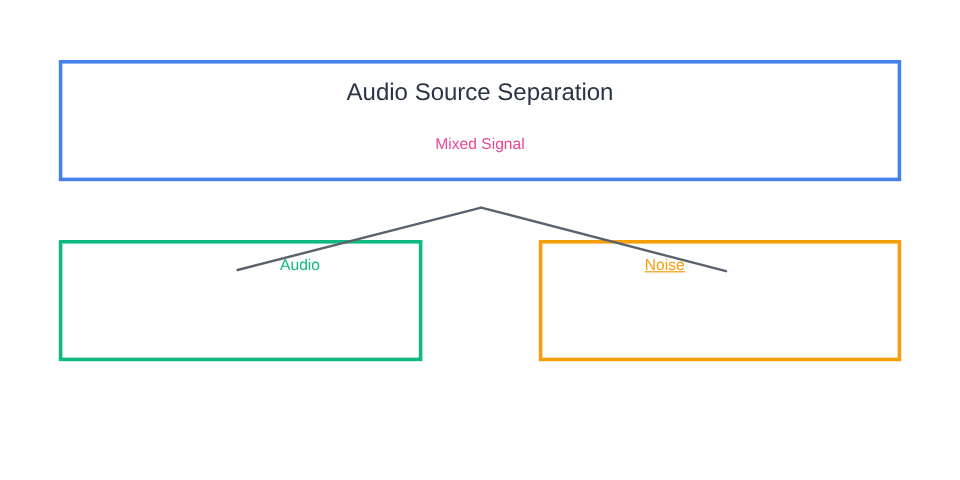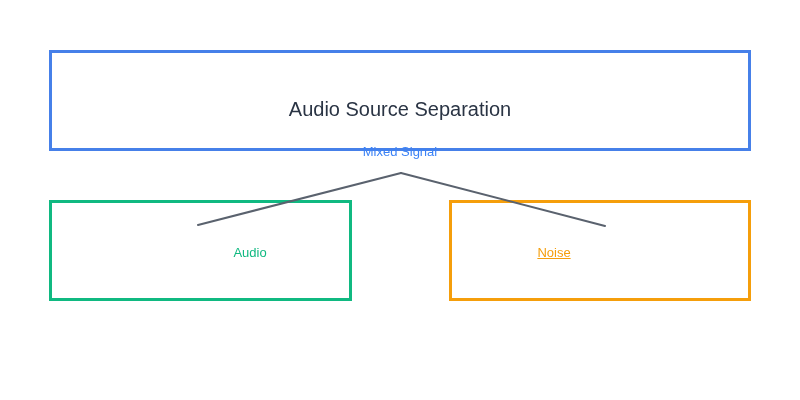--- a/index.html
+++ b/index.html
@@ -32,32 +32,31 @@
   .node.noise {
     left: 449px; top: 200px; width: 302px; height: 101px;
     border-color: #f59e0b;
   }
   .label {
     position: absolute;
     transform: translateX(-50%);
     white-space: nowrap;
     line-height: 1;
     z-index: 3;
-    margin-top: 32px;
   }
   .title-label {
     left: 400px; top: 67px;
     font-size: 20px;
     font-weight: 500;
     color: #2a3444;
   }
   .subtitle-label {
     left: 400px; top: 113px;
     font-size: 13px;
-    color: #3b82f6;
+    color: #ec4899;
   }
   .voice-label {
     left: 250px; top: 214px;
     font-size: 13px;
     color: #10b981;
   }
   .noise-label {
     left: 554px; top: 214px;
     font-size: 13px;
     color: #f59e0b;

